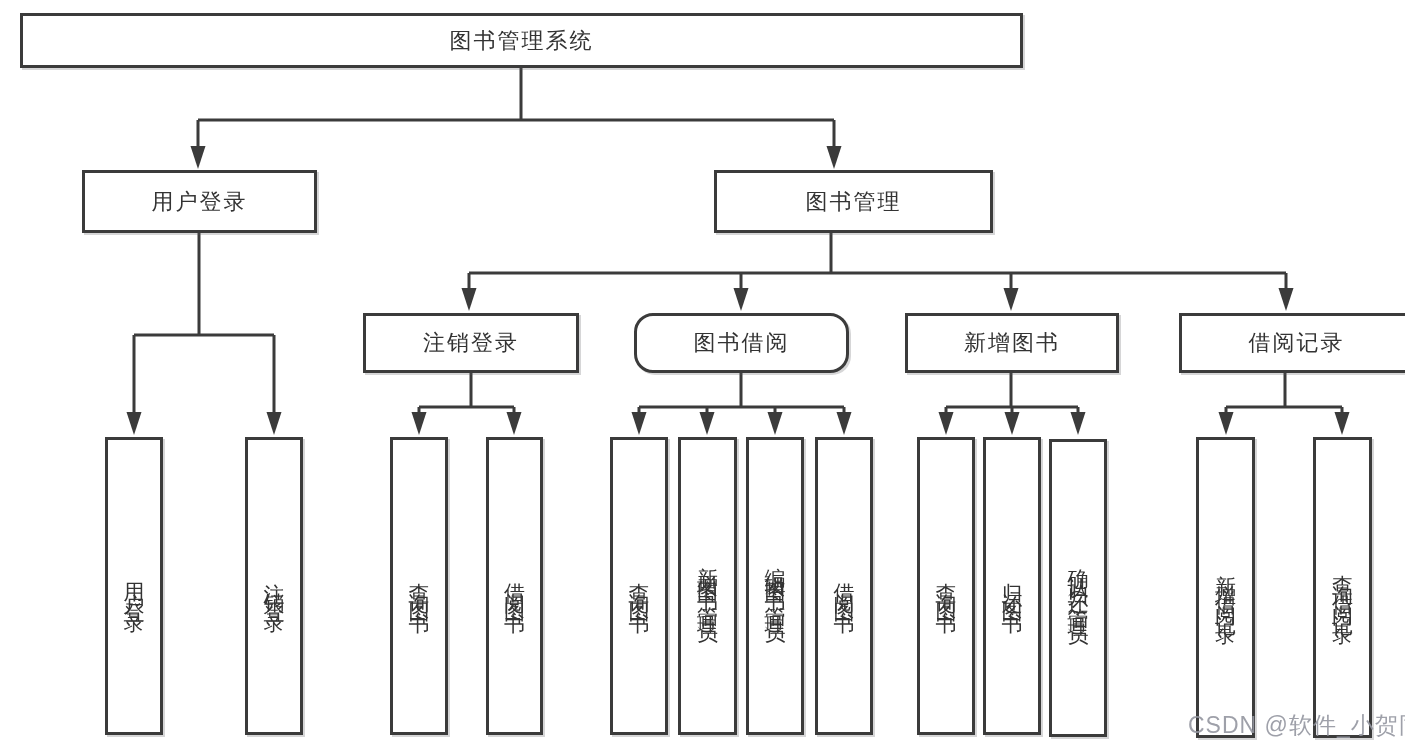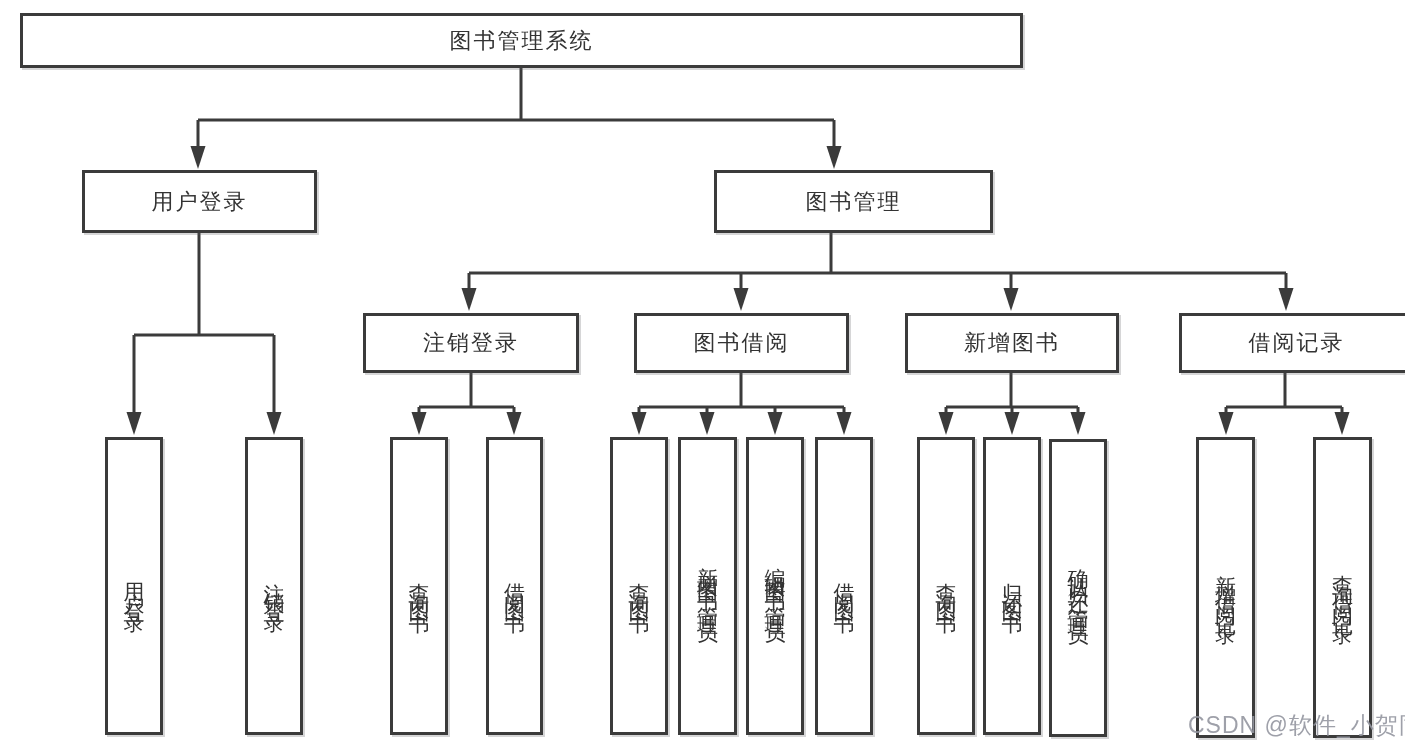--- a/index.html
+++ b/index.html
@@ -127,21 +127,21 @@
   <div class="node h" style="left:82px; top:170px; width:235px; height:63px;">
     <span class="lbl">用户登录</span>
   </div>
   <div class="node h" style="left:714px; top:170px; width:279px; height:63px;">
     <span class="lbl">图书管理</span>
   </div>
 
   <div class="node h" style="left:363px; top:313px; width:216px; height:60px;">
     <span class="lbl">注销登录</span>
   </div>
-  <div class="node h" style="left:634px; top:313px; width:215px; height:60px;">
+  <div class="node h" style="left:634px; top:313px; width:215px; height:60px;border-radius:19px;">
     <span class="lbl">图书借阅</span>
   </div>
   <div class="node h" style="left:905px; top:313px; width:214px; height:60px;">
     <span class="lbl">新增图书</span>
   </div>
   <div class="node h" style="left:1179px; top:313px; width:235px; height:60px;">
     <span class="lbl">借阅记录</span>
   </div>
 
   <div class="node v" style="left:105px; top:437px; width:58px; height:298px;">

